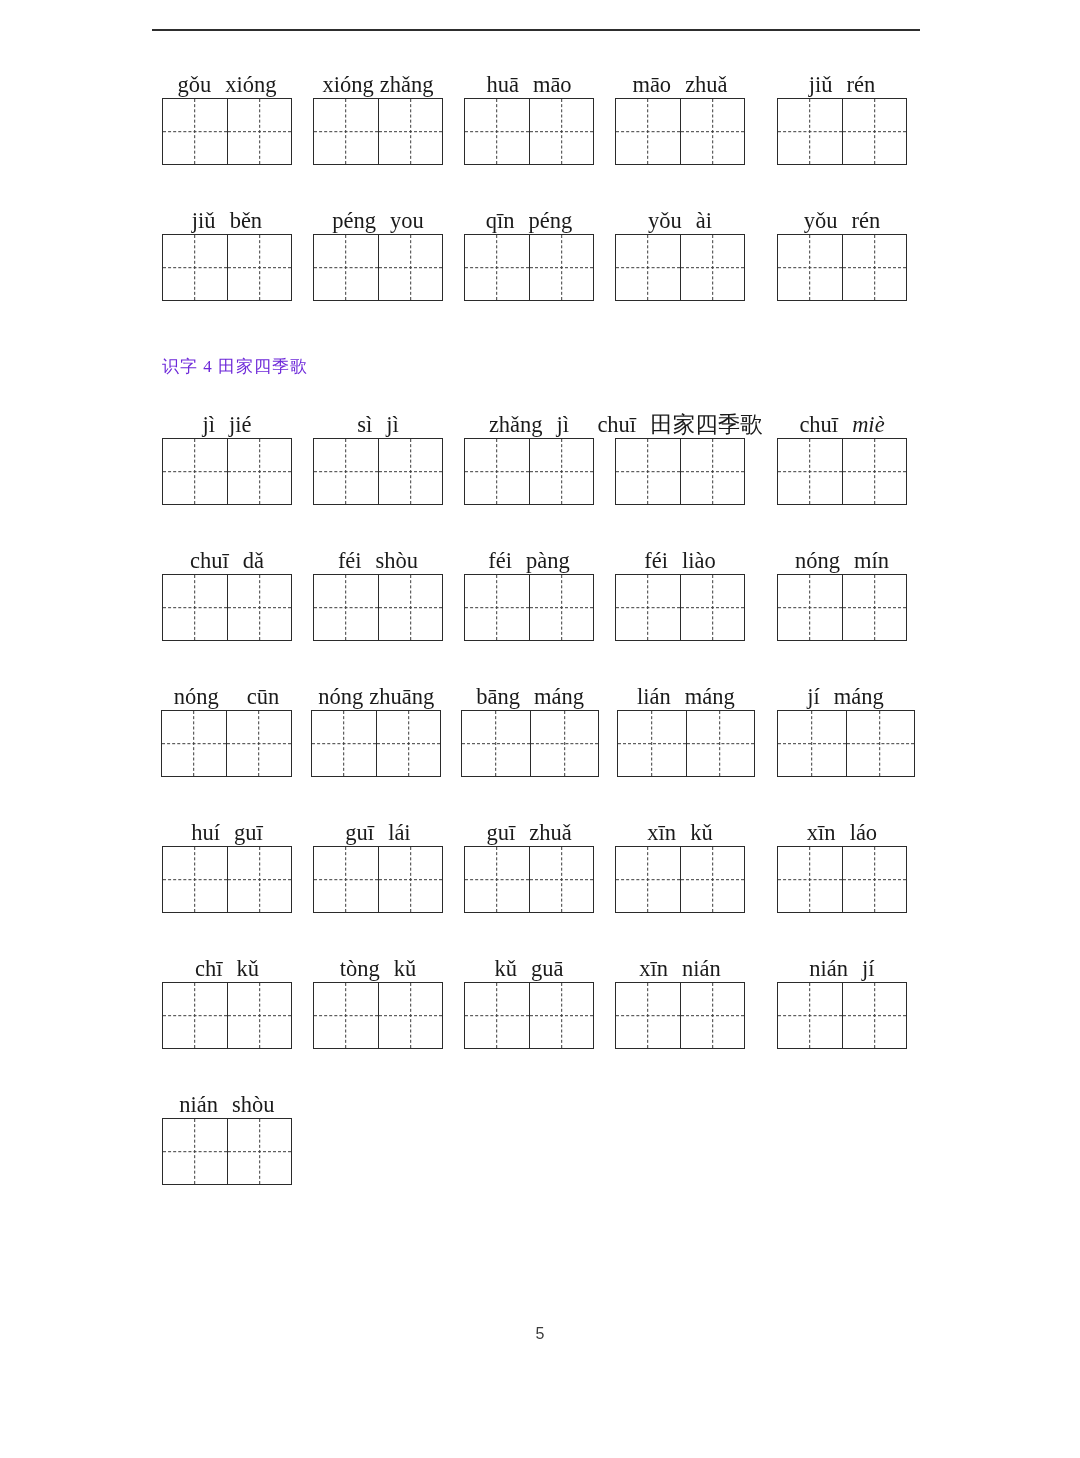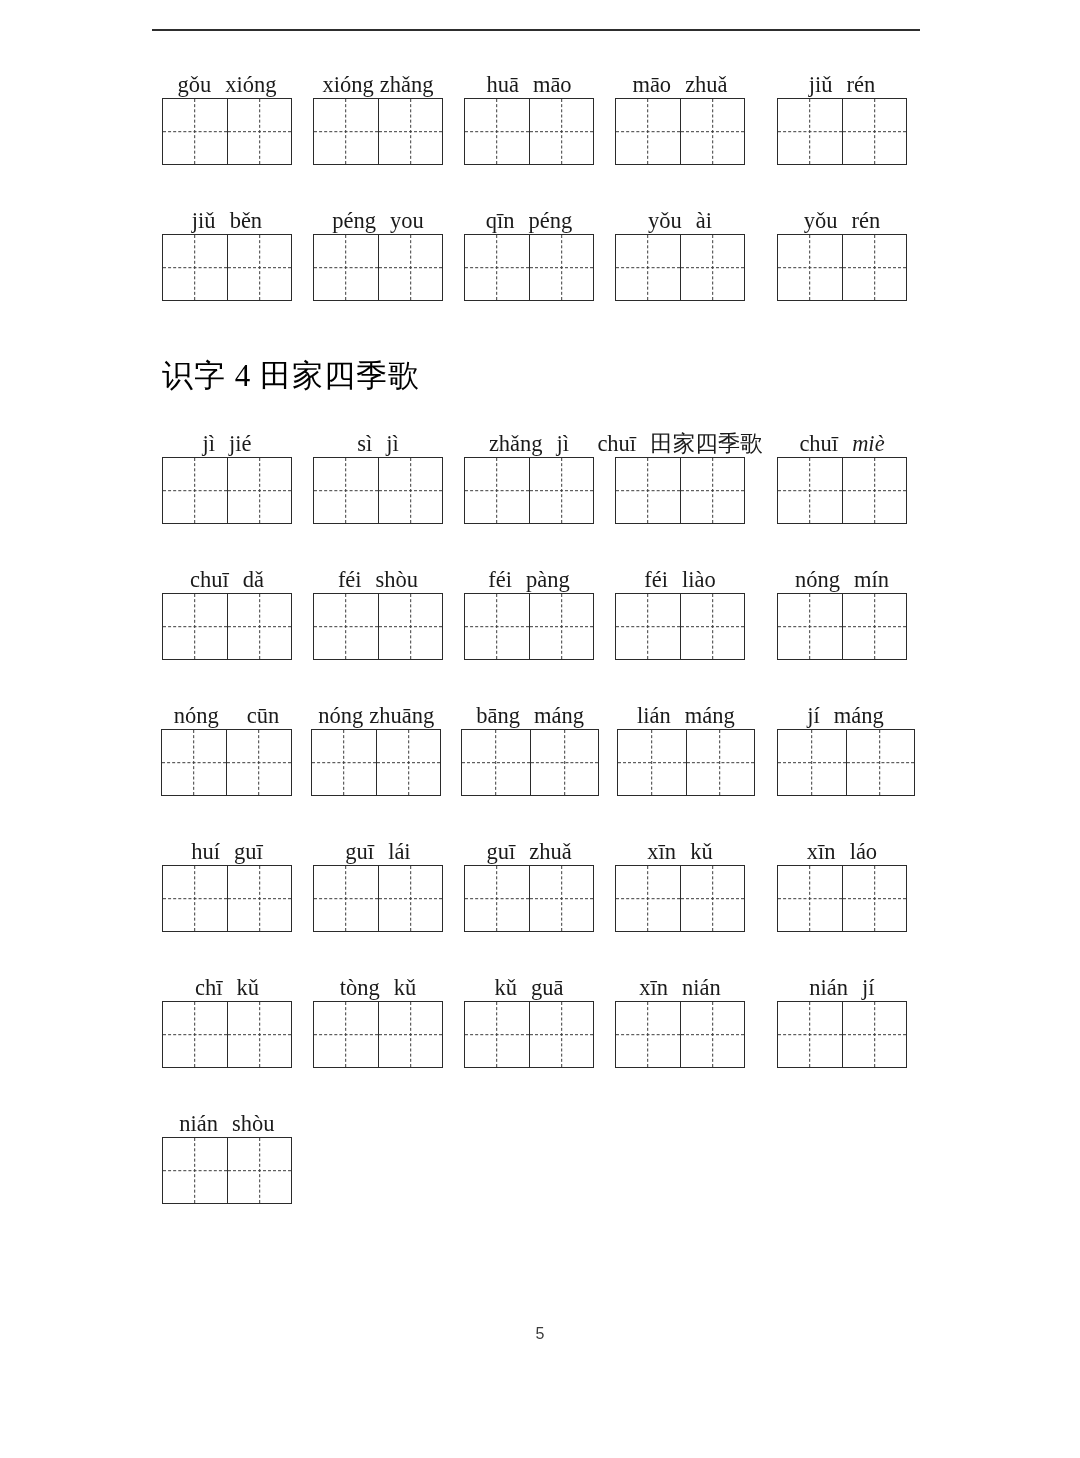--- a/index.html
+++ b/index.html
@@ -34,23 +34,23 @@
   .content {
     position: absolute;
     left: 152px;
     top: 64px;
     width: 776px;
   }
 
   
   .section-heading {
     font-family: "Liberation Serif", "DejaVu Serif", serif;
-    font-size: 31px;
+    font-size: 17px;
     letter-spacing: 1px;
-    color: #000000;
+    color: #6d28d9;
     margin: 0;
     padding: 0 0 0 10px;
     white-space: pre;
   }
 
   
   .block {
     width: 100%;
   }
 

